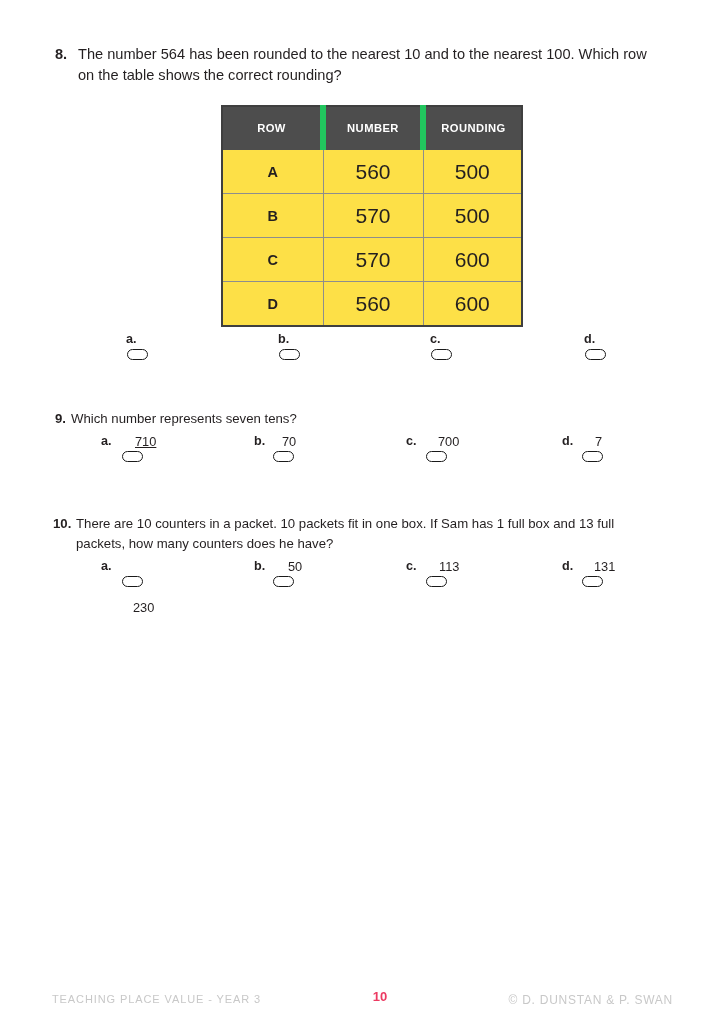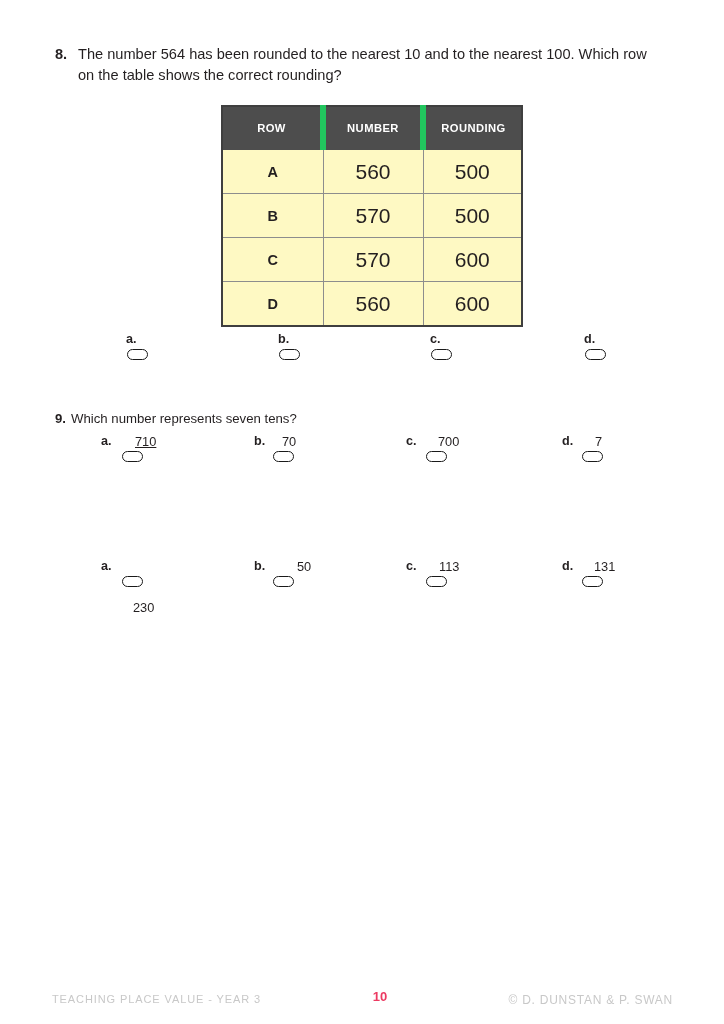--- a/index.html
+++ b/index.html
@@ -67,21 +67,21 @@
 
   
   .rounding-table {
     position: absolute;
     left: 221px;
     top: 105px;
     width: 280px;
     border-collapse: collapse;
     border: 2px solid #3f3f3f;
     table-layout: fixed;
-    background: #fef9c3;
+    background: #fde047;
   }
   .rounding-table th,
   .rounding-table td {
     border: 1px solid #8d8d8d;
     text-align: center;
     vertical-align: middle;
     height: 41px;
   }
   .rounding-table thead th {
     background: #4d4d4d;
@@ -168,21 +168,21 @@
   #opts9 .option.a .opt-value { left: 34px; text-decoration: underline; }
   #opts9 .option.b .opt-value { left: 28px; }
   #opts9 .option.c .opt-value { left: 32px; }
   #opts9 .option.d .opt-value { left: 33px; }
   #opts9 .option.a .bubble { left: 21px; }
   #opts9 .option.b .bubble { left: 19px; }
   #opts9 .option.c .bubble { left: 20px; }
   #opts9 .option.d .bubble { left: 20px; }
 
   #opts10 .option.a .opt-value { left: 32px; margin-top: 41px; }
-  #opts10 .option.b .opt-value { left: 43px; }
+  #opts10 .option.b .opt-value { left: 34px; }
   #opts10 .option.c .opt-value { left: 33px; }
   #opts10 .option.d .opt-value { left: 32px; }
   #opts10 .option.a .bubble { left: 21px; }
   #opts10 .option.b .bubble { left: 19px; }
   #opts10 .option.c .bubble { left: 20px; }
   #opts10 .option.d .bubble { left: 20px; }
 
   
   .footer {
     position: absolute;
@@ -302,20 +302,24 @@
       <span class="opt-value">700</span>
       <span class="bubble"></span>
     </div>
     <div class="option d">
       <span class="opt-letter">d.</span>
       <span class="opt-value">7</span>
       <span class="bubble"></span>
     </div>
   </div>
 
+  <div class="question" id="q10">
+    <span class="q-num">10.</span>
+    <span class="q-text">There are 10 counters in a packet. 10 packets fit in one box. If Sam has 1 full box and 13 full packets, how many counters does he have?</span>
+  </div>
 
   <div class="options" id="opts10">
     <div class="option a">
       <span class="opt-letter">a.</span>
       <span class="opt-value">230</span>
       <span class="bubble"></span>
     </div>
     <div class="option b">
       <span class="opt-letter">b.</span>
       <span class="opt-value">50</span>

